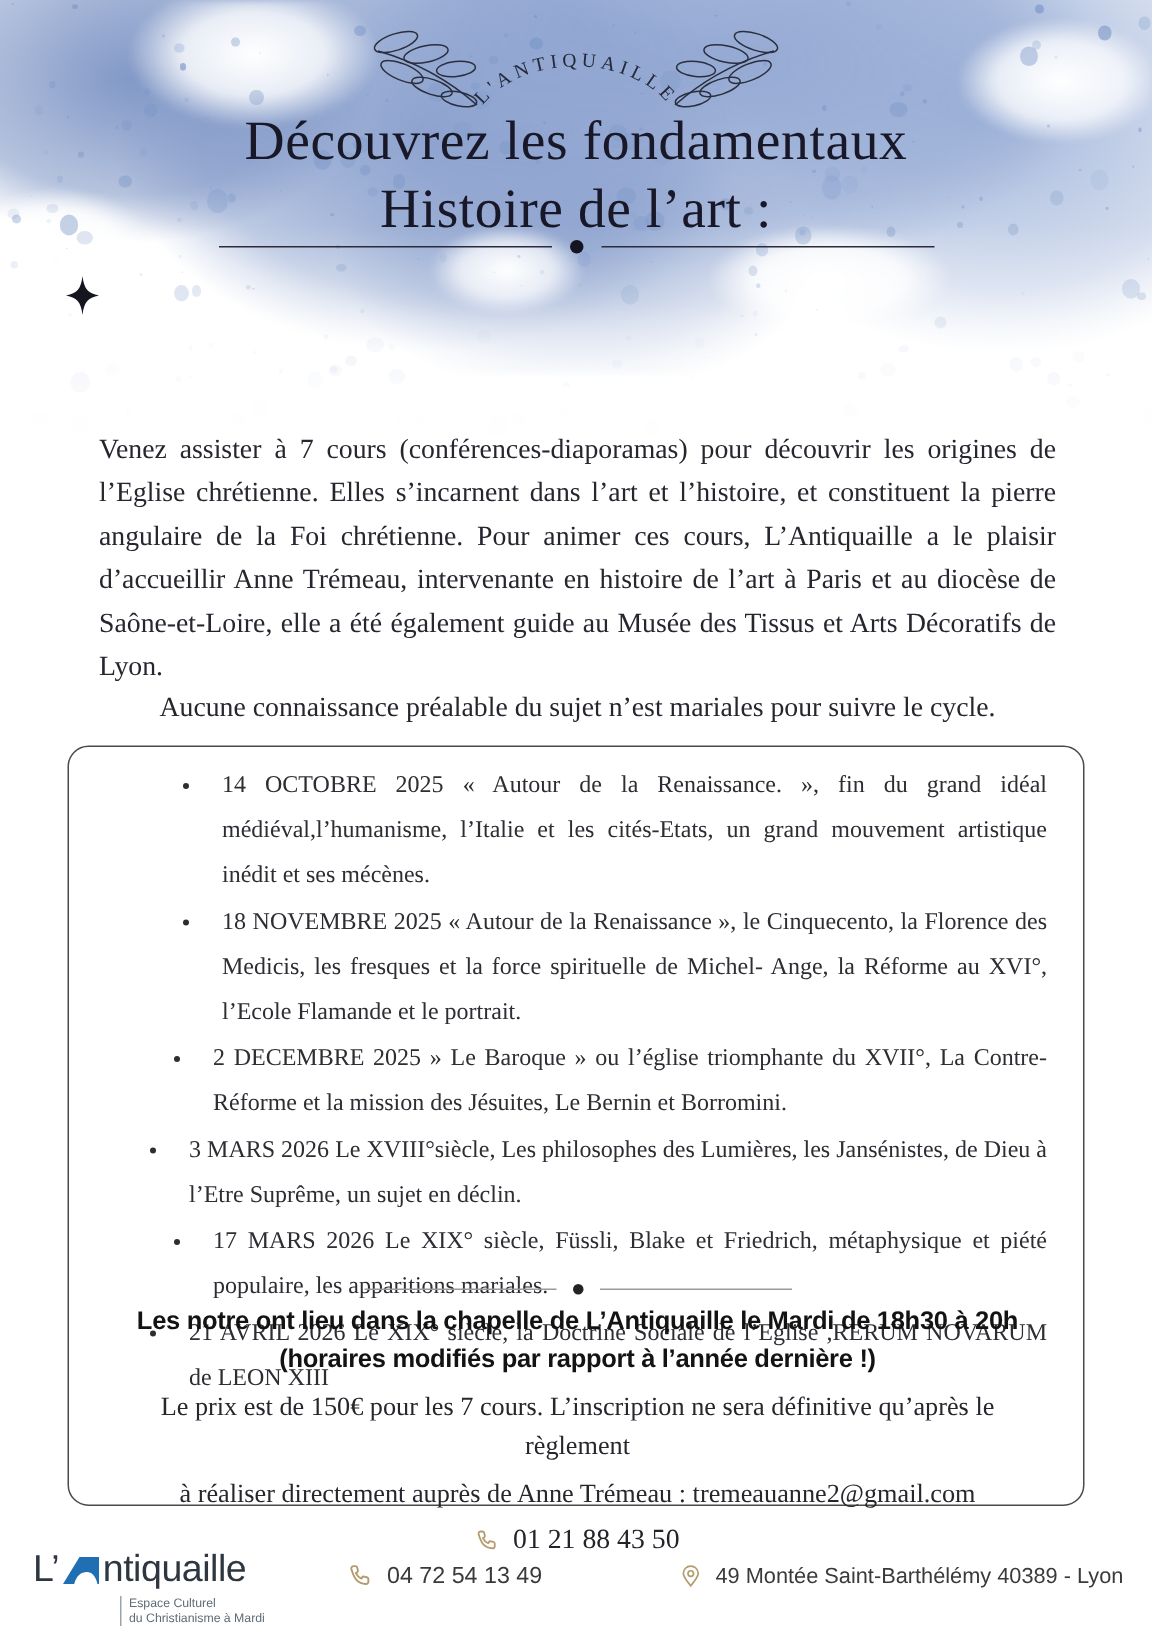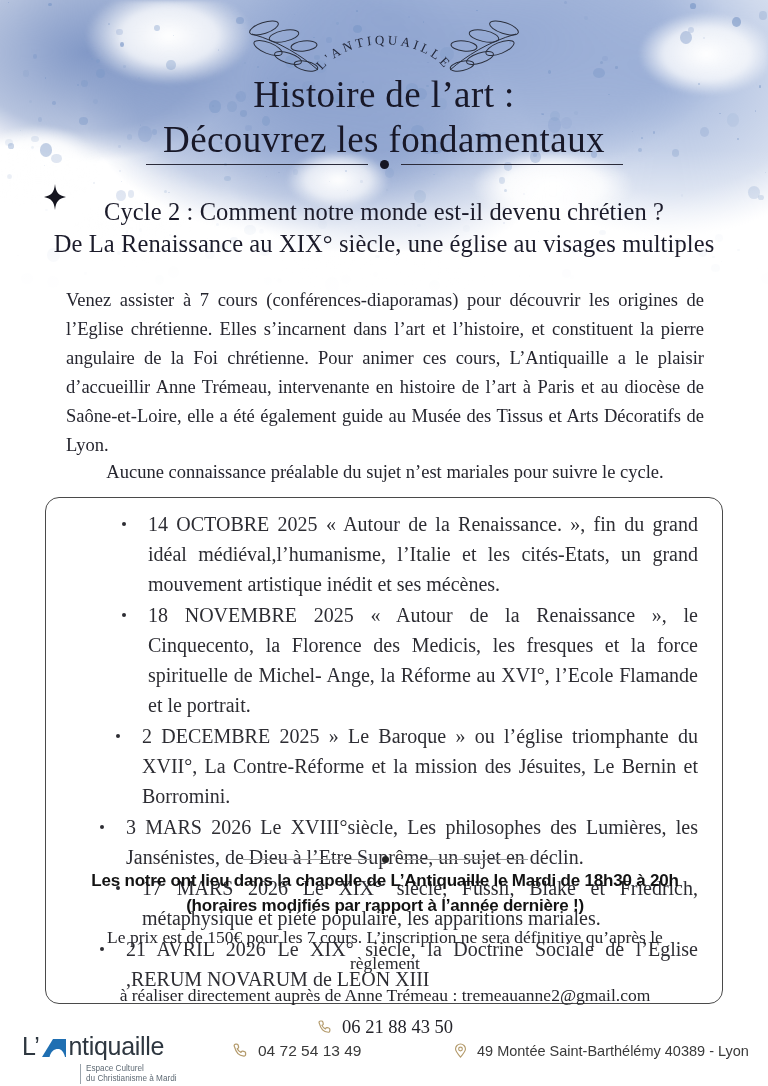--- a/index.html
+++ b/index.html
@@ -177,21 +177,21 @@
     left: 52px;
     top: 11px;
     width: 600px;
     margin: 0;
     padding: 0;
     list-style: none;
   }
   .session {
     position: relative;
     font-family: "Liberation Serif", serif;
-    font-size: 20px;
+    font-size: 16px;
     line-height: 30px;
     color: #2d2d33;
     margin-bottom: 1px;
     padding-left: 28px;
     text-align: justify;
     text-justify: inter-word;
   }
   .session::before {
     content: "";
     position: absolute;
@@ -577,40 +577,36 @@
         <ellipse cx="54" cy="50" rx="14" ry="5" transform="rotate(18 54 50)"></ellipse>
         <ellipse cx="72" cy="58" rx="12" ry="4.6" transform="rotate(12 72 58)"></ellipse>
       </g>
       <text font-family="Liberation Serif, serif" font-size="13" letter-spacing="3.2" fill="#23283a">
         <textPath href="#arcpath" startOffset="50%" text-anchor="middle" id="arc-tp">L'ANTIQUAILLE</textPath>
       </text>
     </svg>
   </div>
 
   <div class="title-block">
+    <div class="title-line">Découvrez les fondamentaux</div>
     <div class="title-line">Histoire de l’art :</div>
-    <div class="title-line">Découvrez les fondamentaux</div>
   </div>
 
   <div class="rule-row">
     <span class="rule-seg"></span>
     <span class="rule-dot"></span>
     <span class="rule-seg"></span>
   </div>
 
   <div class="sparkle">
     <svg width="22" height="26" viewBox="0 0 22 26">
       <path d="M11 0 C 12 8.5, 14.5 11.5, 22 13 C 14.5 14.5, 12 17.5, 11 26 C 10 17.5, 7.5 14.5, 0 13 C 7.5 11.5, 10 8.5, 11 0 Z" fill="#15151f"></path>
     </svg>
   </div>
 
-  <div class="cycle-block">
-    <div class="cycle-line">Cycle 2 : Comment notre monde est-il devenu chrétien ?</div>
-    <div class="cycle-line">De La Renaissance au XIX° siècle, une église au visages multiples</div>
-  </div>
 
   <div class="intro">Venez assister à 7 cours (conférences-diaporamas) pour découvrir les origines de l’Eglise chrétienne. Elles s’incarnent dans l’art et l’histoire, et constituent la pierre angulaire de la Foi chrétienne. Pour animer ces cours, L’Antiquaille a le plaisir d’accueillir Anne Trémeau, intervenante en histoire de l’art à Paris et au diocèse de Saône-et-Loire, elle a été également guide au Musée des Tissus et Arts Décoratifs de Lyon.</div>
   <div class="note">Aucune connaissance préalable du sujet n’est mariales pour suivre le cycle.</div>
 
   <div class="card">
     <ul class="sessions" id="session-list">
         <li class="session indent-1">14 OCTOBRE 2025 « Autour de la Renaissance. », fin du grand idéal médiéval,l’humanisme, l’Italie et les cités-Etats, un grand mouvement artistique inédit et ses mécènes.</li>
         <li class="session indent-1">18 NOVEMBRE 2025 « Autour de la Renaissance », le Cinquecento, la Florence des Medicis, les fresques et la force spirituelle de Michel- Ange, la Réforme au XVI°, l’Ecole Flamande et le portrait.</li>
         <li class="session indent-2">2 DECEMBRE 2025 » Le Baroque » ou l’église triomphante du XVII°, La Contre-Réforme et la mission des Jésuites, Le Bernin et Borromini.</li>
         <li class="session ">3 MARS 2026  Le XVIII°siècle, Les philosophes des Lumières, les Jansénistes, de Dieu à l’Etre Suprême, un sujet en déclin.</li>
@@ -628,21 +624,21 @@
       <div class="strong">Les notre ont lieu dans la chapelle de L’Antiquaille le Mardi de 18h30 à 20h</div>
       <div class="strong">(horaires modifiés par rapport à l’année dernière !)</div>
       <div class="price">Le prix est de 150€ pour les 7 cours. L’inscription ne sera définitive qu’après le règlement</div>
       <div class="price">à réaliser directement auprès de Anne Trémeau : tremeauanne2@gmail.com</div>
       <div class="phone-row">
         <span class="ph-icon">
           <svg width="17" height="17" viewBox="0 0 24 24" fill="none" stroke="currentColor" stroke-width="1.7" stroke-linecap="round" stroke-linejoin="round">
             <path d="M6.5 2.8c.9 0 1.5.6 1.7 1.4l.6 2.3c.2.8-.1 1.5-.8 1.9l-1 .6c1 2.2 2.7 3.9 4.9 4.9l.6-1c.4-.7 1.1-1 1.9-.8l2.3.6c.8.2 1.4.8 1.4 1.7v2.2c0 1.2-1 2.2-2.2 2.1C8.9 18.2 5.8 15.1 2.9 5.1 2.8 3.8 3.8 2.8 5 2.8z"></path>
           </svg>
         </span>
-        <span>06 21 88 43 50</span>
+        <span>01 21 88 43 50</span>
       </div>
     </div>
   </div>
 
   <div class="footer">
     <div class="brand">
       <div class="brand-word">
         <span>L’</span>
         <span class="brand-mark">
           <svg width="26" height="19" viewBox="0 0 26 19">

